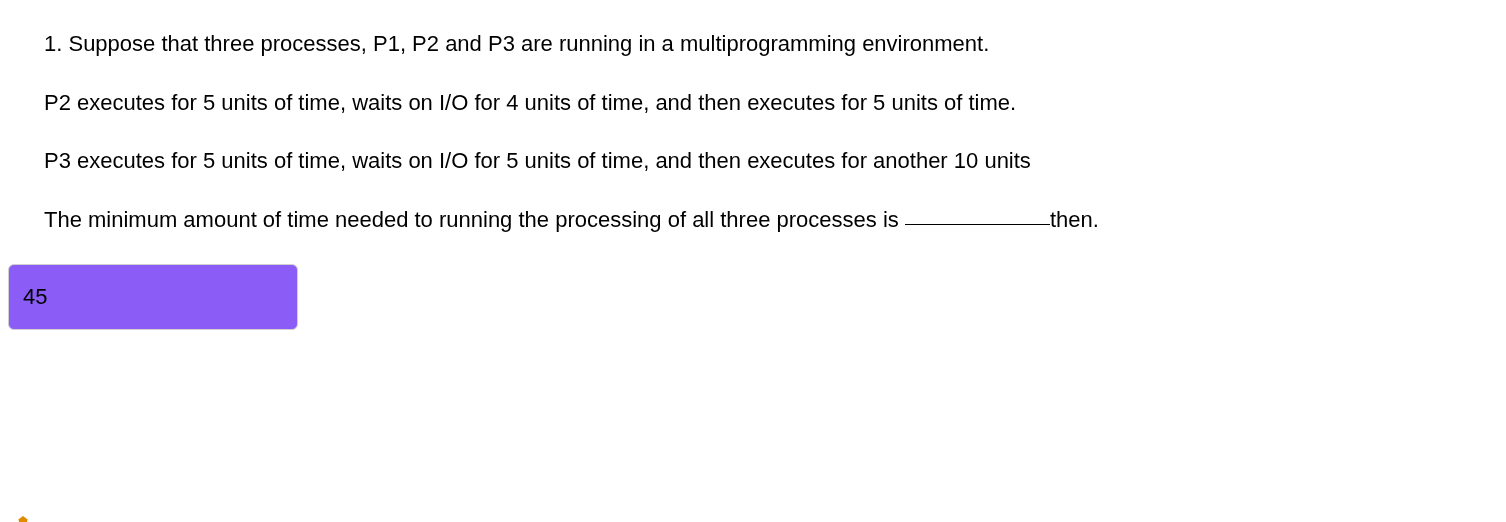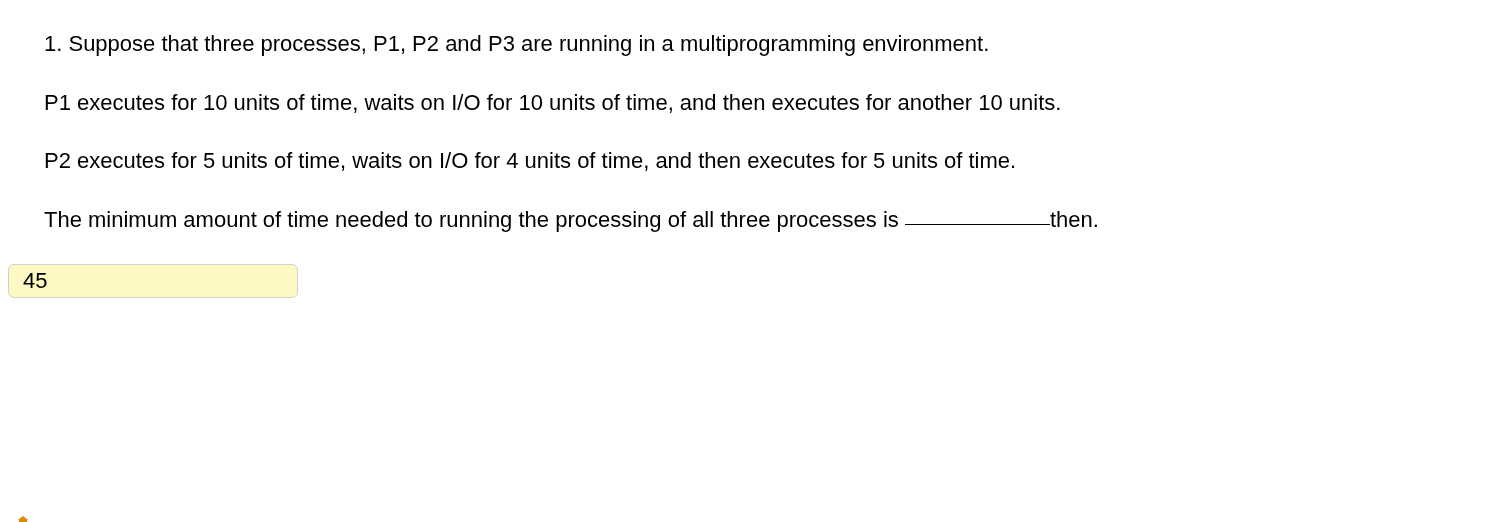--- a/index.html
+++ b/index.html
@@ -22,28 +22,28 @@
     font-size: 22px;
     line-height: 1.3;
   }
   .stem p {
     margin: 0 0 30px 0;
   }
   .answer-box {
     margin-top: 8px;
     margin-left: -36px;
     width: 290px;
-    height: 34px;
+    height: 66px;
     border: 1px solid #d0d0d0;
     border-radius: 6px;
     box-sizing: border-box;
     padding: 0 14px;
     font-size: 22px;
     color: #000000;
-    background: #fef9c3;
+    background: #8b5cf6;
     display: flex;
     align-items: center;
   }
   .answer-input {
     border: none;
     outline: none;
     width: 100%;
     font-size: 22px;
     font-family: inherit;
     color: #000000;
@@ -68,22 +68,22 @@
   }
   .footer-bullet svg { display:block; }
 </style>
 </head>
 <body>
 
 <div class="page">
 
   <div class="stem">
     <p>1. Suppose that three processes, P1, P2 and P3 are running in a multiprogramming environment.</p>
-    <p> P1 executes for 10 units of time, waits on I/O for 10 units of time, and then executes for another 10 units.</p>
     <p>P2 executes for 5 units of time, waits on I/O for 4 units of time, and then executes for 5 units of time.</p>
+    <p>P3 executes for 5 units of time, waits on I/O for 5 units of time, and then executes for another 10 units</p>
     <p>
       <span>The minimum amount of time needed to running the processing of all three processes is </span><span class="blank"></span><span>then.</span>
     </p>
   </div>
 
   <div class="answer-box">
     <input class="answer-input" type="text" value="45" style="">
   </div>
 
   <div class="footer-bullet">

